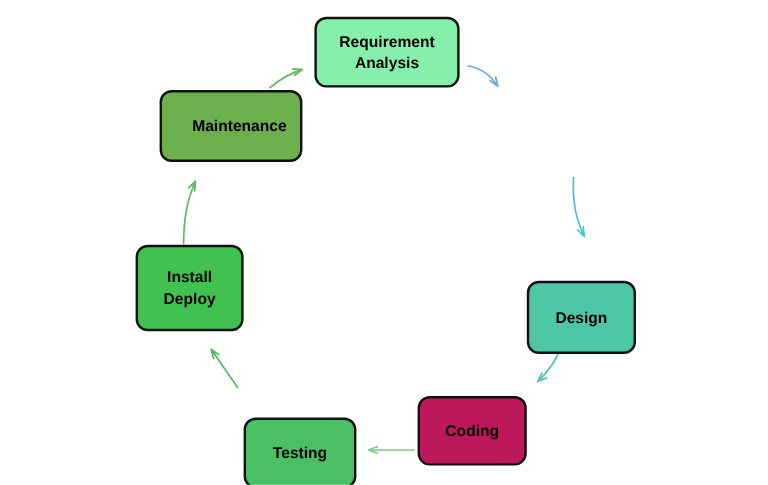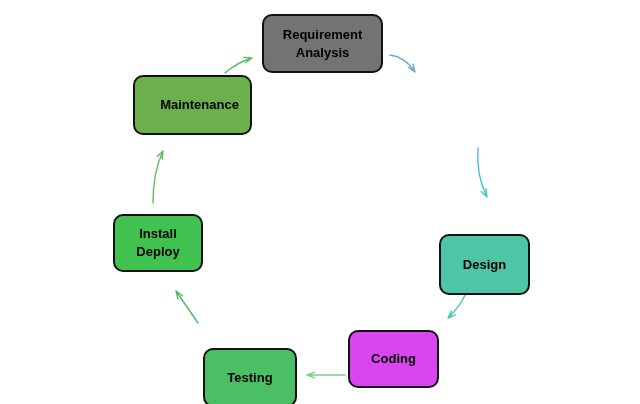--- a/index.html
+++ b/index.html
@@ -22,21 +22,21 @@
     line-height:1.35;
     color:#000000;
     box-sizing:border-box;
     padding:4px 8px;
   }
   .node-requirement-analysis{left:262px;top:14px;width:121px;height:59px;}
   .node-feasibility-study{left:402px;top:76px;width:102px;height:57px;}
   .node-design{left:439px;top:216px;width:91px;height:61px;margin-top:18px;}
   .node-coding{left:348px;top:330px;width:91px;height:58px;}
   .node-testing{left:203px;top:348px;width:94px;height:59px;}
-  .node-install-deploy{left:113px;top:214px;width:90px;height:58px;}
+  .node-install-deploy{left:113px;top:204px;width:90px;height:72px;}
   .node-maintenance{left:133px;top:75px;width:119px;height:60px;}
   .edge{fill:none;stroke-width:1.4;stroke-linecap:round;stroke-linejoin:round;}
 </style>
 </head>
 <body>
 
 <div class="canvas">
 
   <svg class="edges-layer" viewBox="0 0 640 404" xmlns="http://www.w3.org/2000/svg">
 
@@ -48,30 +48,30 @@
 
     <path class="edge" d="M345,375 L307,375 M314.5,377.7 L307,375 L314.5,372.3" stroke="#7FCB8F"></path>
 
     <path class="edge" d="M198,323 L176,291 M178,298.8 L176,291 L182.5,295.7" stroke="#4CBE62"></path>
 
     <path class="edge" d="M153,203 Q153,172 163,151 M157.3,156.6 L163,151 L162.2,158.9" stroke="#5CBC60"></path>
 
     <path class="edge" d="M225,73 Q238,62 252,58 M244,57.4 L252,58 L245.5,62.7" stroke="#5CBC60"></path>
   </svg>
 
-  <div class="node node-requirement-analysis" style="background: #737373;">
+  <div class="node node-requirement-analysis" style="background: #86efac;">
     <span>Requirement Analysis</span>
   </div>
 
 
   <div class="node node-design" style="background: rgb(77, 198, 166);">
     <span>Design</span>
   </div>
 
-  <div class="node node-coding" style="background: #d946ef;">
+  <div class="node node-coding" style="background: #be185d;">
     <span>Coding</span>
   </div>
 
   <div class="node node-testing" style="background: rgb(74, 191, 99);">
     <span>Testing</span>
   </div>
 
   <div class="node node-install-deploy" style="background: rgb(65, 193, 79);">
     <span>Install Deploy</span>
   </div>

